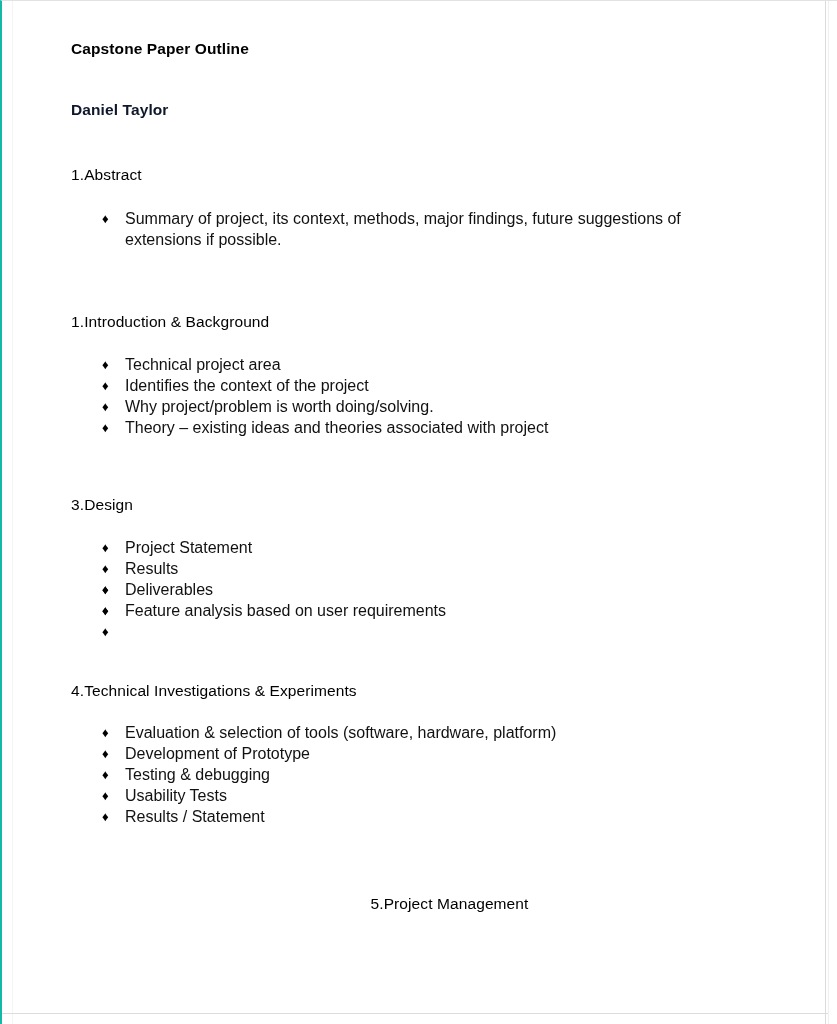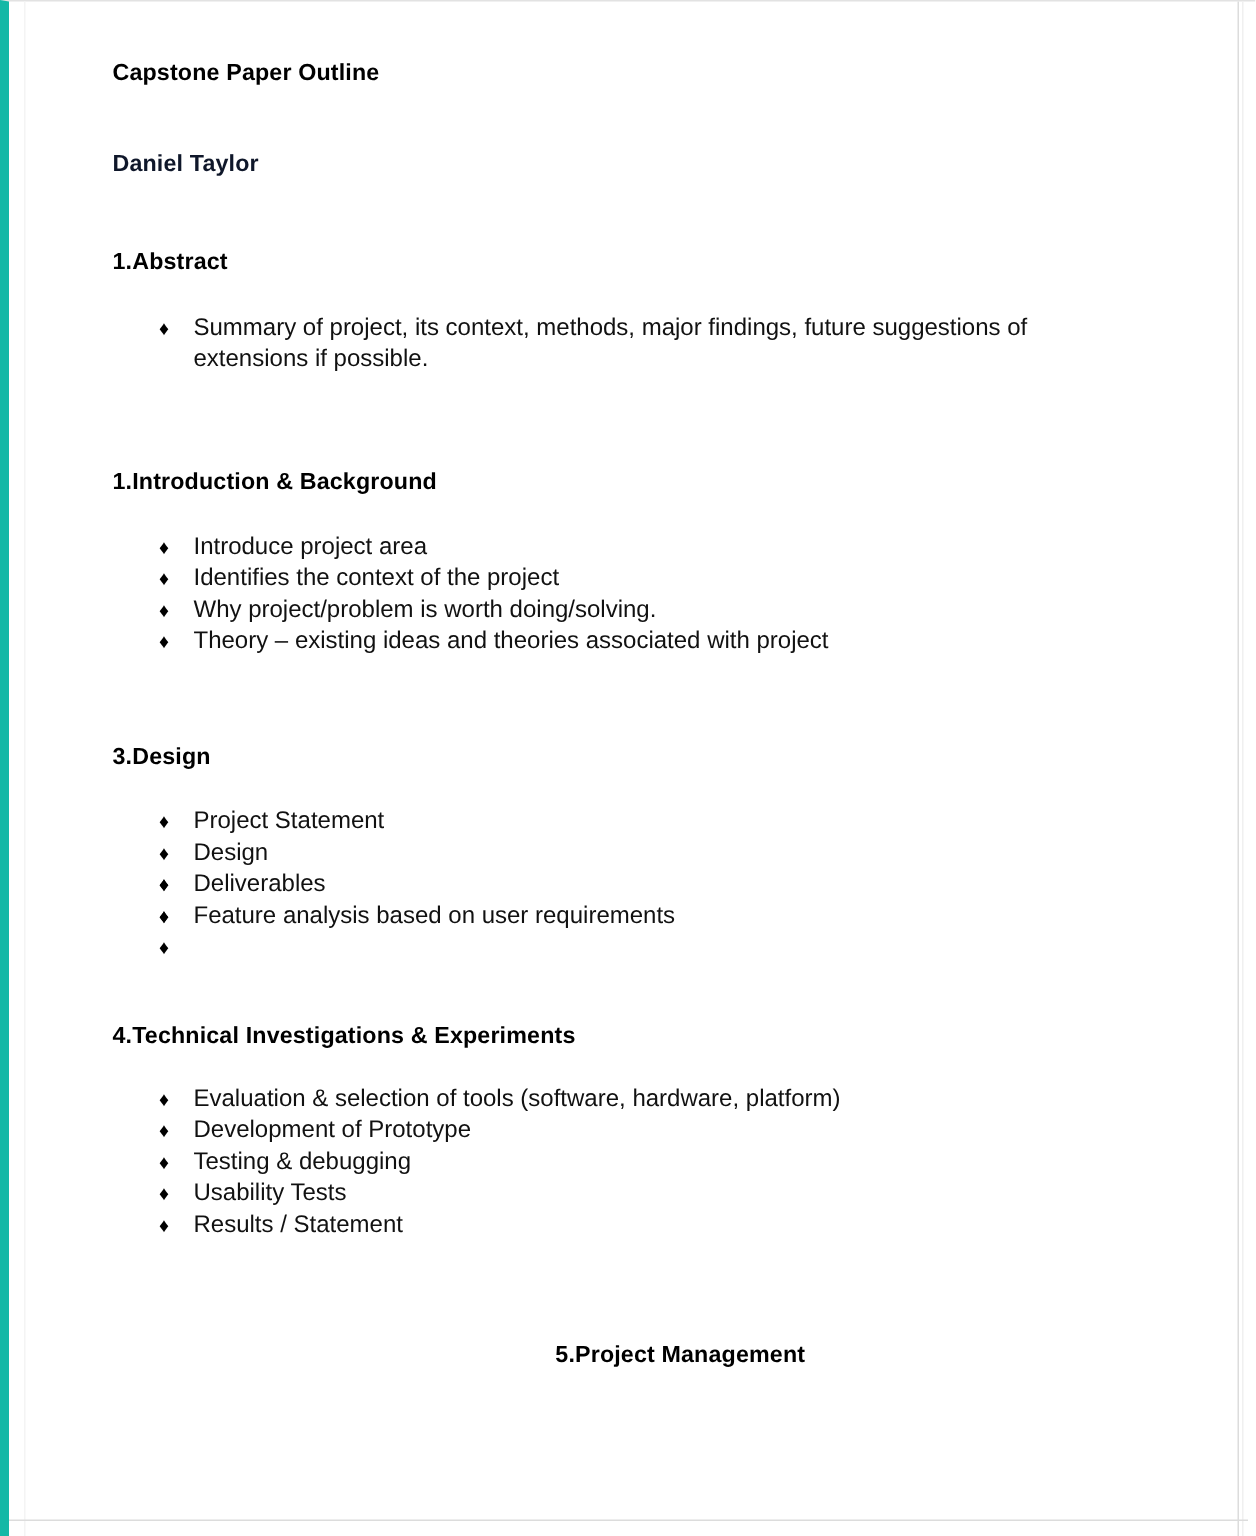--- a/index.html
+++ b/index.html
@@ -14,21 +14,21 @@
     overflow: hidden;
   }
 
   #page {
     position: relative;
     width: 837px;
     height: 1024px;
     background: #ffffff;
     box-sizing: border-box;
     border-top: 1px solid #e2e2e2;
-    border-left: 6px solid #14b8a6;
+    border-left: 2px solid #14b8a6;
   }
 
   
   .frame-right {
     position: absolute;
     top: 0;
     right: 11px;
     width: 1px;
     height: 1024px;
     background: #dcdcdc;
@@ -93,21 +93,21 @@
     padding-left: 69px;
     padding-top: 0;
   }
 
   .section {
     margin: 0;
   }
 
   .section-heading {
     font-size: 15.5px;
-    font-weight: bold;
+    font-weight: normal;
     color: #000000;
     line-height: 20px;
     letter-spacing: 0.1px;
     white-space: pre;
   }
 
   .bullet-list {
     list-style: none;
     margin: 0;
     padding: 0;
@@ -178,21 +178,21 @@
             <span class="btext">Summary of project, its context, methods, major findings, future suggestions of extensions if possible.</span>
           </li>
         </ul>
       </div>
 
       <div class="section sec-intro">
         <div class="section-heading">1.Introduction &amp; Background</div>
         <ul class="bullet-list">
           <li class="bullet-item">
             <span class="marker">♦</span>
-            <span class="btext">Introduce project area</span>
+            <span class="btext">Technical project area</span>
           </li>
           <li class="bullet-item">
             <span class="marker">♦</span>
             <span class="btext">Identifies the context of the project</span>
           </li>
           <li class="bullet-item">
             <span class="marker">♦</span>
             <span class="btext">Why project/problem is worth doing/solving.</span>
           </li>
           <li class="bullet-item">
@@ -204,21 +204,21 @@
 
       <div class="section sec-design">
         <div class="section-heading">3.Design</div>
         <ul class="bullet-list">
           <li class="bullet-item">
             <span class="marker">♦</span>
             <span class="btext">Project Statement</span>
           </li>
           <li class="bullet-item">
             <span class="marker">♦</span>
-            <span class="btext">Design</span>
+            <span class="btext">Results</span>
           </li>
           <li class="bullet-item">
             <span class="marker">♦</span>
           </li>
           <li class="bullet-item">
             <span class="marker">♦</span>
             <span class="btext">Deliverables</span>
           </li>
           <li class="bullet-item">
             <span class="marker">♦</span>

